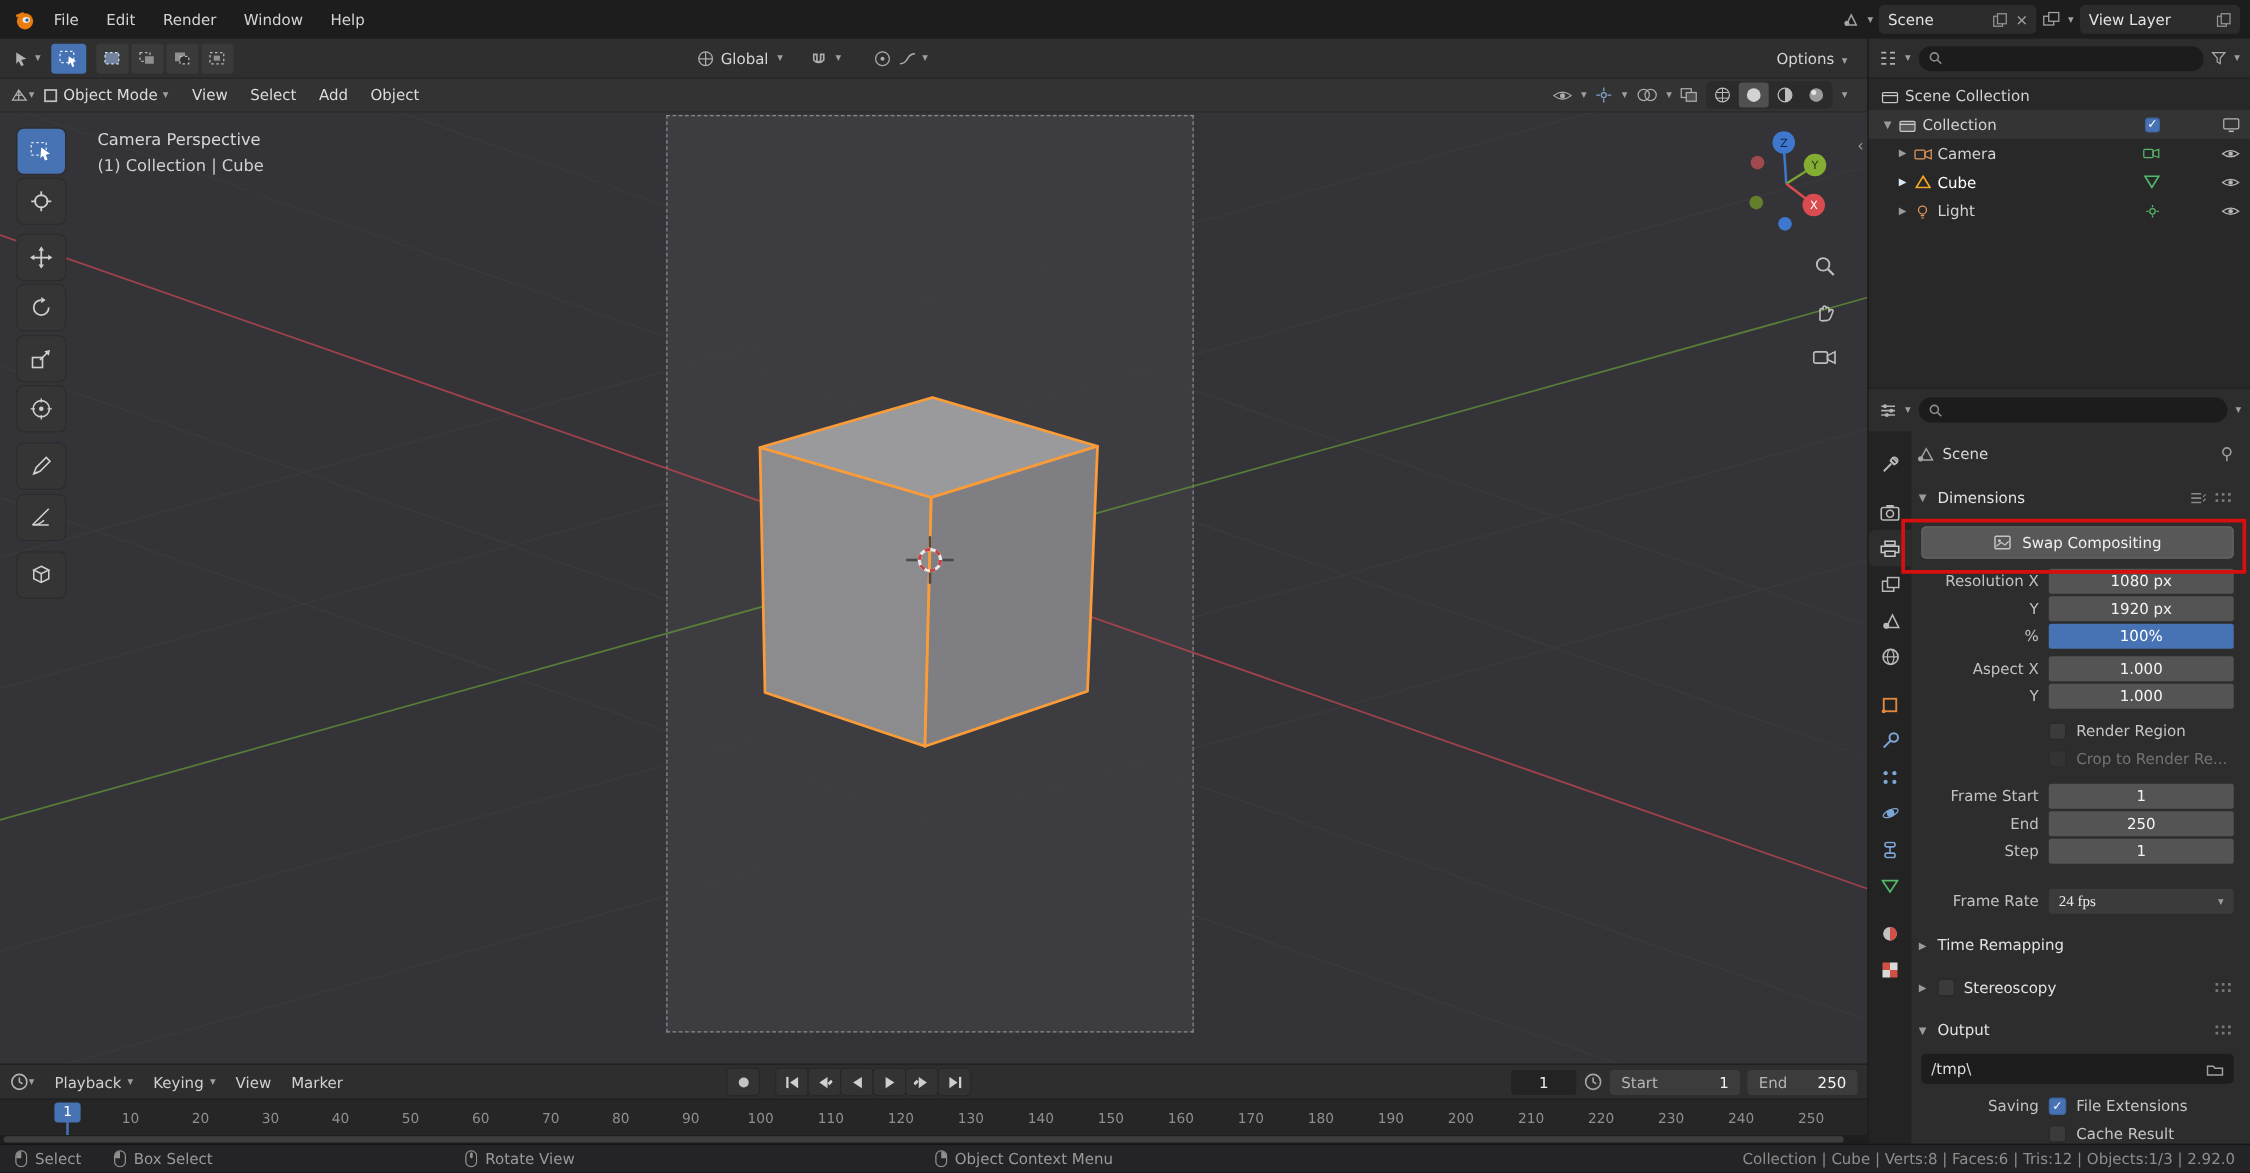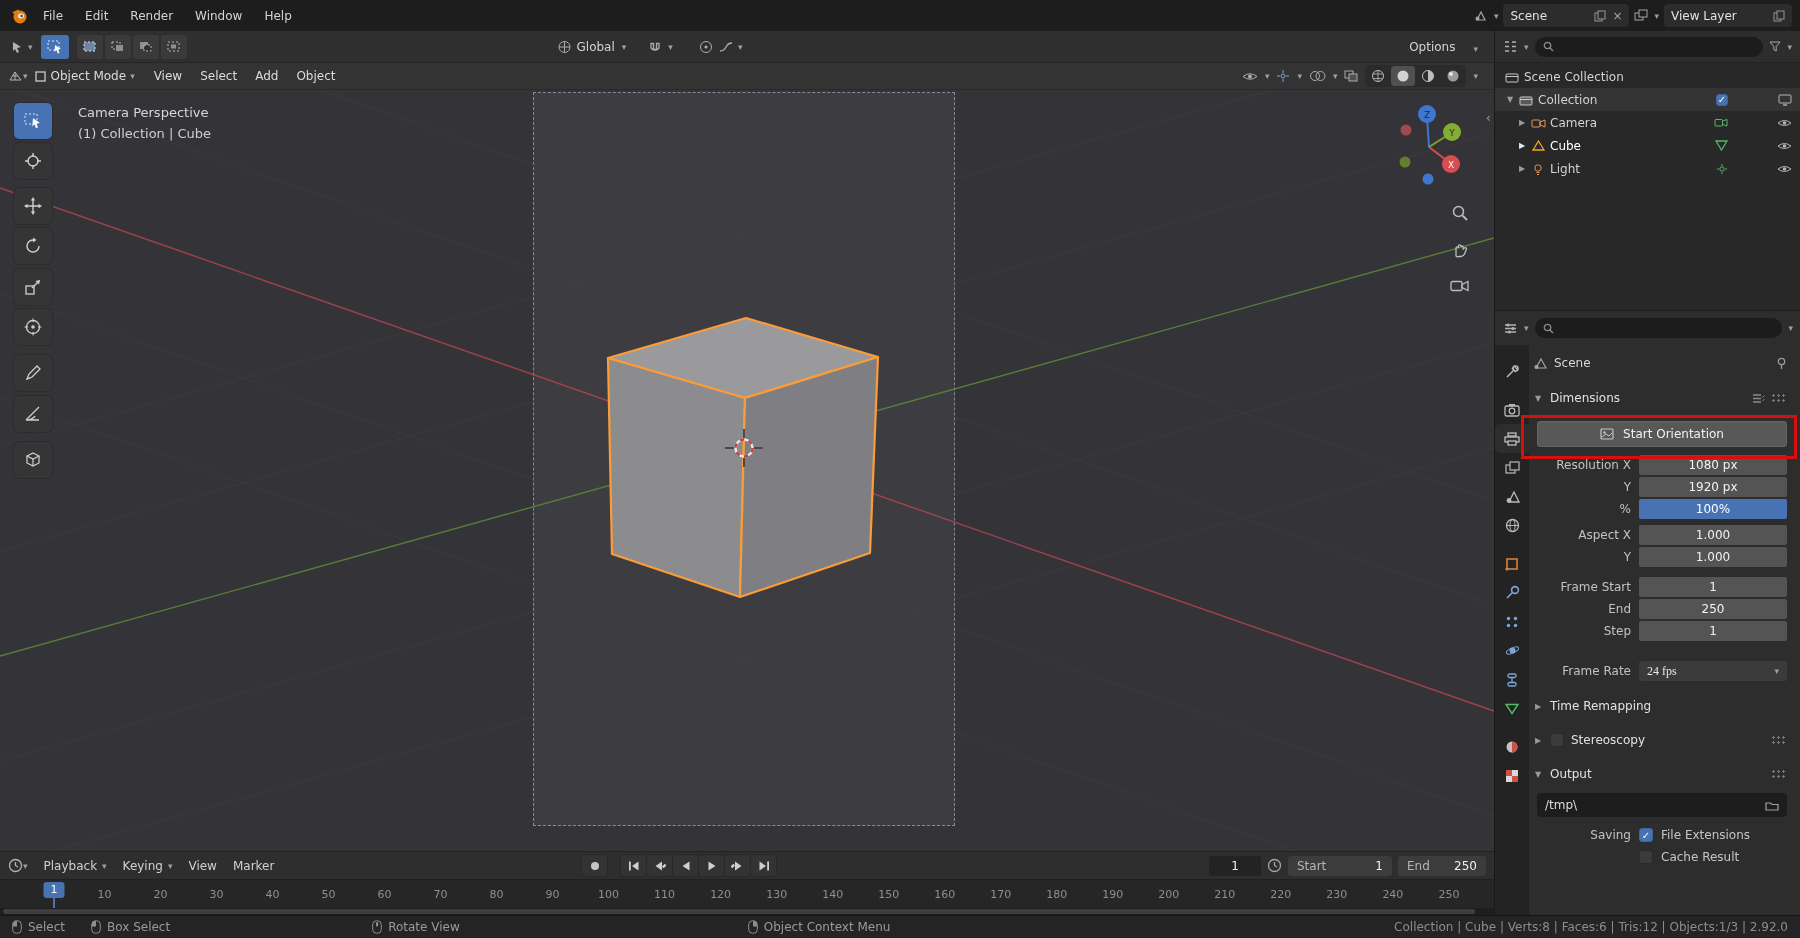--- a/index.html
+++ b/index.html
@@ -262,21 +262,21 @@
           <circle cx="7" cy="7" r="5.5" fill="none" stroke="#c2c2c2"></circle>
           <circle cx="7" cy="7" r="1.6" fill="#c2c2c2"></circle>
         </svg>
     </span>
     <span class="mini-ic" style="margin-left:6px;">
       <svg width="14" height="12">
           <path d="M1 10 Q5 10 7 6 T13 2" fill="none" stroke="#c2c2c2" stroke-width="1.3"></path>
         </svg>
     </span>
     <span class="chev" style="margin-left:5px;">▾</span>
-    <span style="margin-left:auto; display:flex; align-items:flex-end; gap:18px; padding-right:6px;">
+    <span style="margin-left:auto; display:flex; align-items:flex-end; gap:6px; padding-right:6px;">
       <span>Options</span>
       <span class="chev">▾</span>
     </span>
   </div>
 
   <div class="vp-header">
     <span class="mini-ic">
       <svg width="15" height="13">
           <path d="M2 10 L7 2 L13 10 Z M4.5 6 H10 M7 2 V10" fill="none" stroke="#c9c9c9"></path>
         </svg>
@@ -836,21 +836,21 @@
         </div>
 
         <div class="swap-btn">
           <span class="mini-ic">
             <svg width="14" height="12">
                 <rect x="1" y="1" width="12" height="10" rx="1" fill="none" stroke="#d8d8d8" stroke-width="1.2"></rect>
                 <circle cx="4.5" cy="4.5" r="1.2" fill="#d8d8d8"></circle>
                 <path d="M2 9 L6 6 L9 8 L12 5" fill="none" stroke="#d8d8d8"></path>
               </svg>
           </span>
-          <span>Start Orientation</span>
+          <span>Swap Compositing</span>
         </div>
 
         <div class="fgroup">
           <div class="prow">
             <span class="plabel">Resolution X</span>
             <span class="pfield">1080 px</span>
           </div>
           <div class="prow">
             <span class="plabel">Y</span>
             <span class="pfield">1920 px</span>
@@ -865,20 +865,32 @@
           <div class="prow">
             <span class="plabel">Aspect X</span>
             <span class="pfield">1.000</span>
           </div>
           <div class="prow">
             <span class="plabel">Y</span>
             <span class="pfield">1.000</span>
           </div>
         </div>
 
+        <div class="fgroup" style="margin-top:8px;">
+          <div class="prow">
+            <span class="plabel"></span>
+            <span class="cb"></span>
+            <span class="cblabel">Render Region</span>
+          </div>
+          <div class="prow dim-row">
+            <span class="plabel"></span>
+            <span class="cb"></span>
+            <span class="cblabel">Crop to Render Re...</span>
+          </div>
+        </div>
 
         <div class="fgroup" style="margin-top:10px;">
           <div class="prow">
             <span class="plabel">Frame Start</span>
             <span class="pfield">1</span>
           </div>
           <div class="prow">
             <span class="plabel">End</span>
             <span class="pfield">250</span>
           </div>

